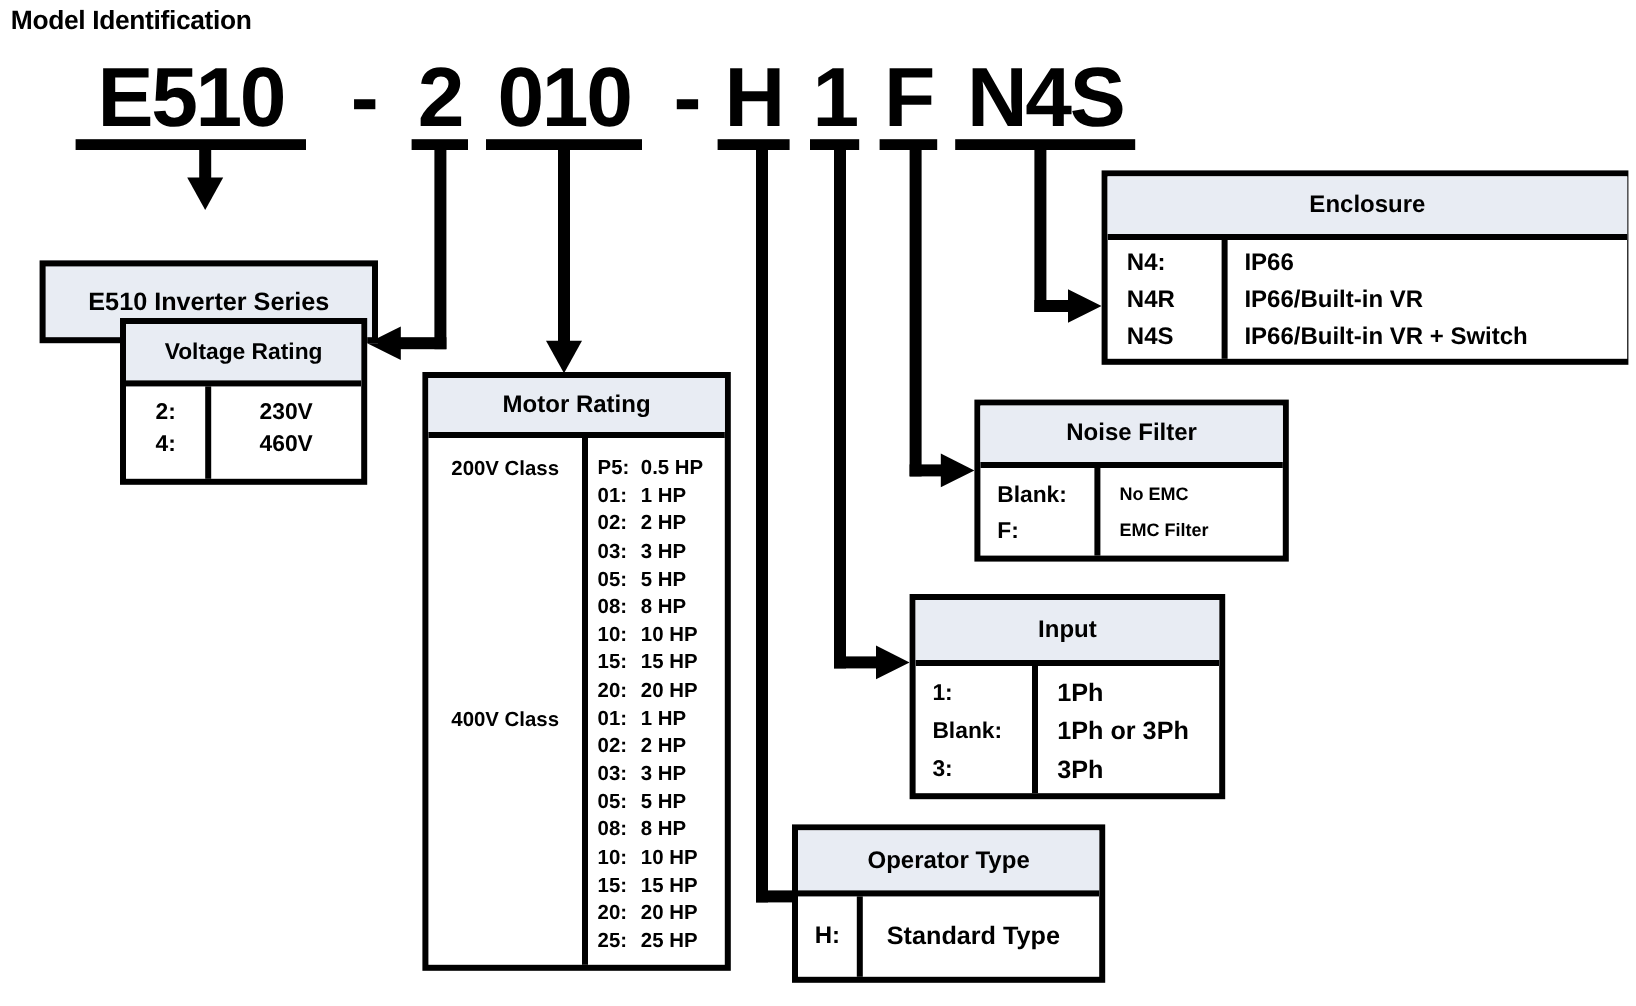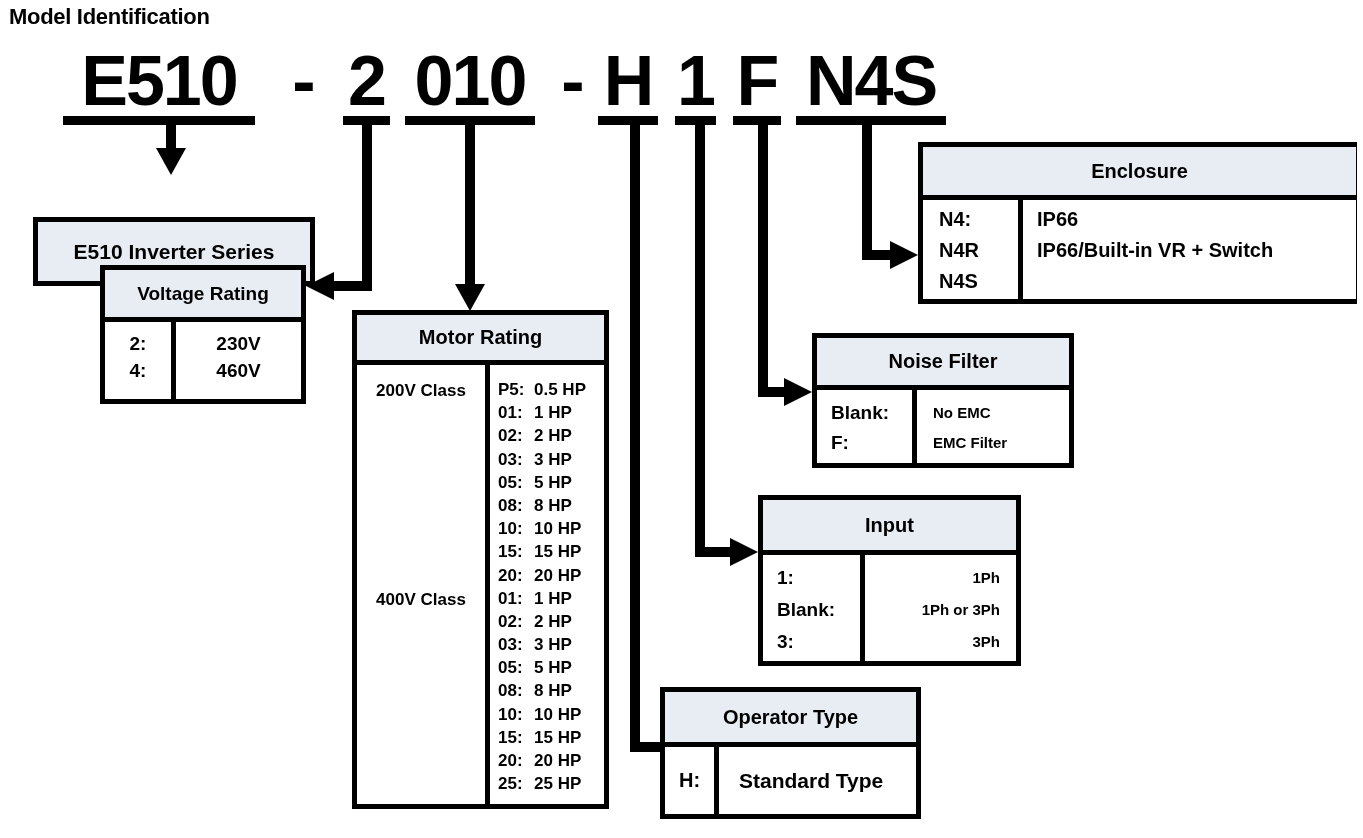--- a/index.html
+++ b/index.html
@@ -199,20 +199,21 @@
   <div class="box" style="left:918px; top:142px; width:443px; height:162px;">
     <div class="box-header" style="height:53px;">Enclosure</div>
     <div class="box-body" style="height:99px;">
       <div class="col-l list" style="width:100px; padding:4px 0 0 16px; font-size:20px; line-height:31px;">
         <span>N4:</span>
         <span>N4R</span>
         <span>N4S</span>
       </div>
       <div class="col-r list" style="padding:4px 0 0 14px; font-size:20px; line-height:31px;">
         <span>IP66</span>
+        <span>IP66/Built-in VR</span>
         <span>IP66/Built-in VR + Switch</span>
       </div>
     </div>
   </div>
 
   <div class="box" style="left:812px; top:333px; width:262px; height:135px;">
     <div class="box-header" style="height:52px;">Noise Filter</div>
     <div class="box-body" style="height:73px;">
       <div class="col-l list" style="width:100px; padding:8px 0 0 14px; font-size:19px; line-height:30px;">
         <span>Blank:</span>
@@ -226,21 +227,21 @@
   </div>
 
   <div class="box" style="left:758px; top:495px; width:263px; height:171px;">
     <div class="box-header" style="height:55px;">Input</div>
     <div class="box-body" style="height:106px;">
       <div class="col-l list" style="width:102px; padding:7px 0 0 14px; font-size:19px; line-height:32px;">
         <span>1:</span>
         <span>Blank:</span>
         <span>3:</span>
       </div>
-      <div class="col-r list" style="padding:7px 16px 0 16px; font-size:15px; line-height:32px;align-items:flex-end;">
+      <div class="col-r list" style="padding:7px 0 0 16px; font-size:21px; line-height:32px;">
         <span>1Ph</span>
         <span>1Ph or 3Ph</span>
         <span>3Ph</span>
       </div>
     </div>
   </div>
 
   <div class="box" style="left:660px; top:687px; width:261px; height:132px;">
     <div class="box-header" style="height:55px;">Operator Type</div>
     <div class="box-body" style="height:67px;">

